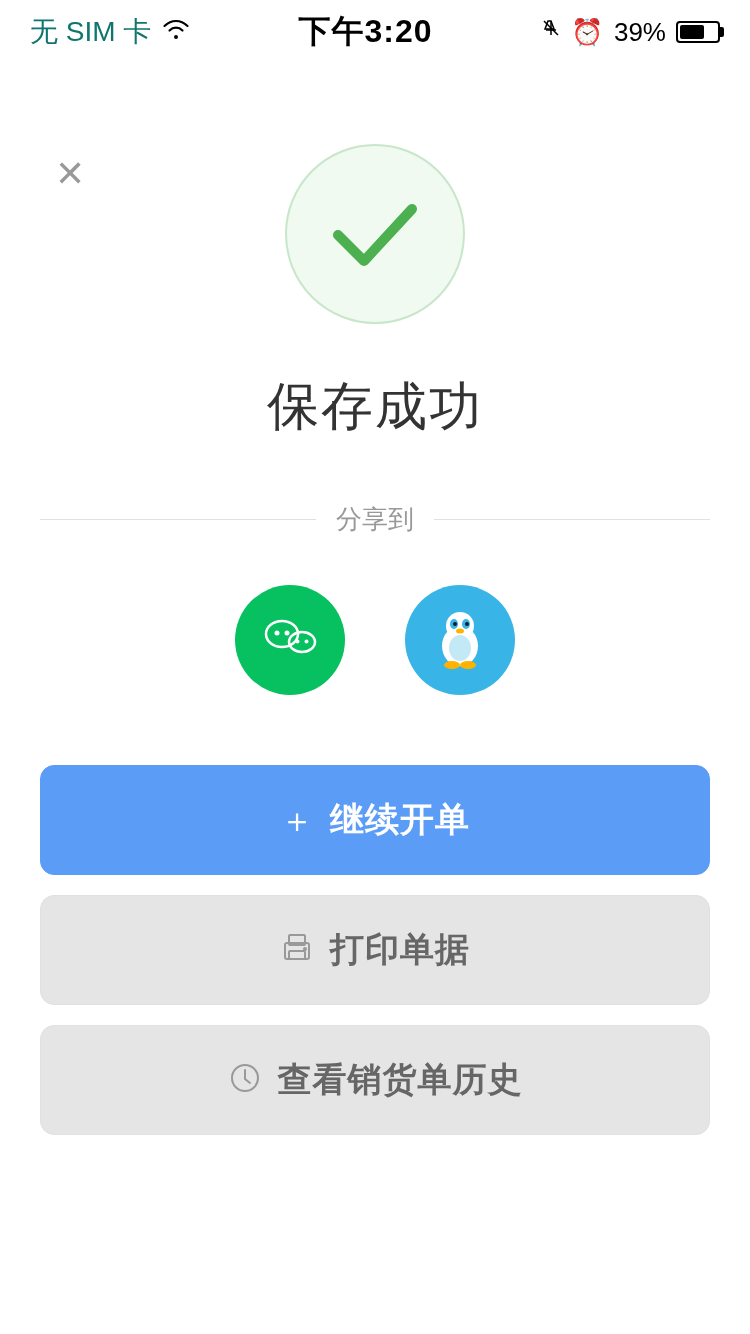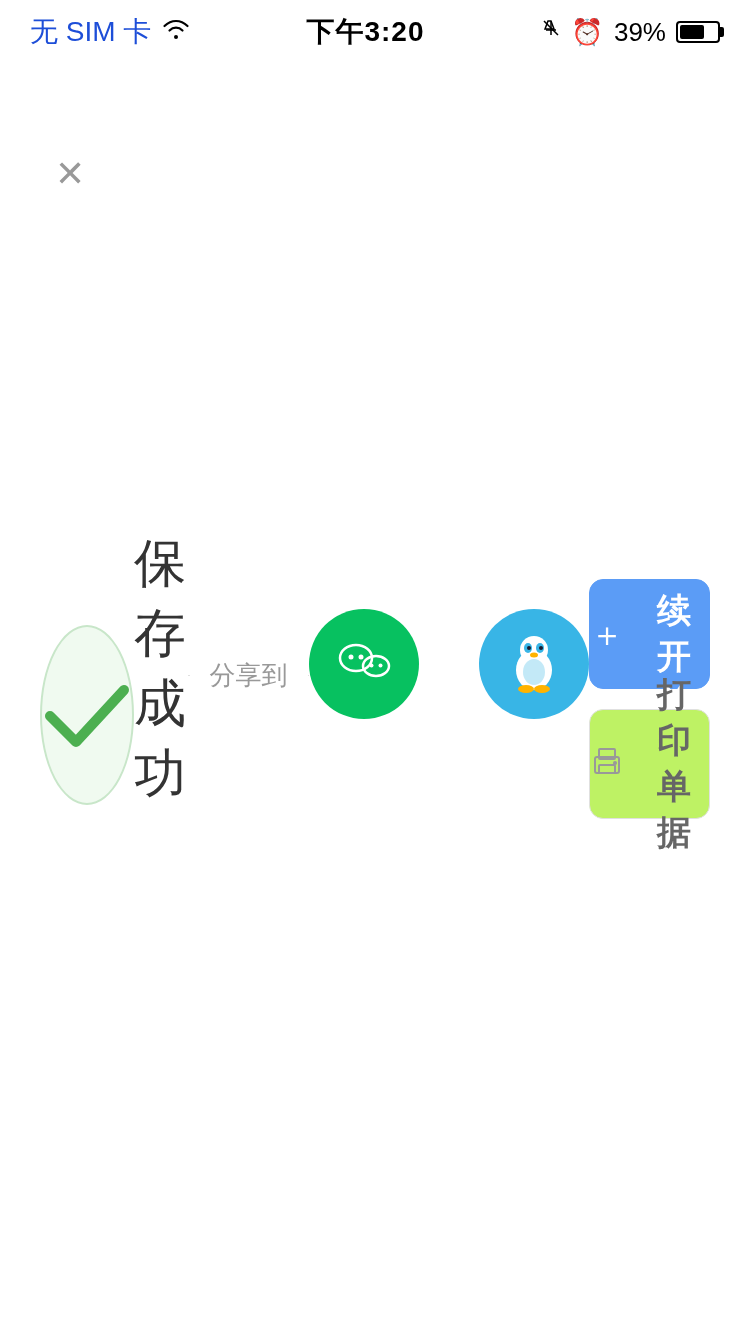--- a/index.html
+++ b/index.html
@@ -25,29 +25,29 @@
       background: #ffffff;
       flex-shrink: 0;
     }
 
     .status-left {
       display: flex;
       align-items: center;
       gap: 10px;
       font-size: 28px;
       font-weight: 500;
-      color: #1d4ed8;
+      color: #0f766e;
     }
 
     .wifi-icon {
       font-size: 24px;
     }
 
     .status-center {
-      font-size: 28px;
+      font-size: 32px;
       font-weight: 600;
       color: #000;
       letter-spacing: 1px;
     }
 
     .status-right {
       display: flex;
       align-items: center;
       gap: 10px;
       font-size: 26px;
@@ -100,21 +100,21 @@
     .close-x {
       font-size: 36px;
       color: #999;
       line-height: 1;
     }
 
     
     .main-content {
       flex: 1;
       display: flex;
-      flex-direction: row;
+      flex-direction: column;
       align-items: center;
       padding: 0 40px;
       position: relative;
     }
 
     
     .success-circle {
       width: 180px;
       height: 180px;
       border-radius: 50%;
@@ -196,21 +196,21 @@
       display: flex;
       flex-direction: column;
       gap: 20px;
     }
 
     .action-btn {
       width: 100%;
       height: 110px;
       border-radius: 14px;
       border: 1.5px solid #e0e0e0;
-      background: #bef264;
+      background: #e5e5e5;
       display: flex;
       align-items: center;
       justify-content: center;
       gap: 16px;
       cursor: pointer;
       font-size: 34px;
       color: #666;
     }
 
     .action-btn-primary {
@@ -331,16 +331,25 @@
         <svg width="34" height="34" viewBox="0 0 34 34" fill="none">
           <rect x="5" y="12" width="24" height="16" rx="2" stroke="#999" stroke-width="2" fill="none"></rect>
           <rect x="9" y="20" width="16" height="8" rx="1" stroke="#999" stroke-width="2" fill="none"></rect>
           <rect x="9" y="4" width="16" height="10" rx="1" stroke="#999" stroke-width="2" fill="none"></rect>
           <circle cx="25" cy="18" r="2" fill="#999"></circle>
         </svg>
       </span>
       <span class="btn-label">打印单据</span>
     </button>
 
+    <button class="action-btn">
+      <span class="btn-icon">
+        <svg width="34" height="34" viewBox="0 0 34 34" fill="none">
+          <circle cx="17" cy="17" r="13" stroke="#999" stroke-width="2" fill="none"></circle>
+          <path d="M17 9v9l5 4" stroke="#999" stroke-width="2" stroke-linecap="round" fill="none"></path>
+        </svg>
+      </span>
+      <span class="btn-label">查看销货单历史</span>
+    </button>
 
   </div>
 
 </div>
 
 </body></html>

